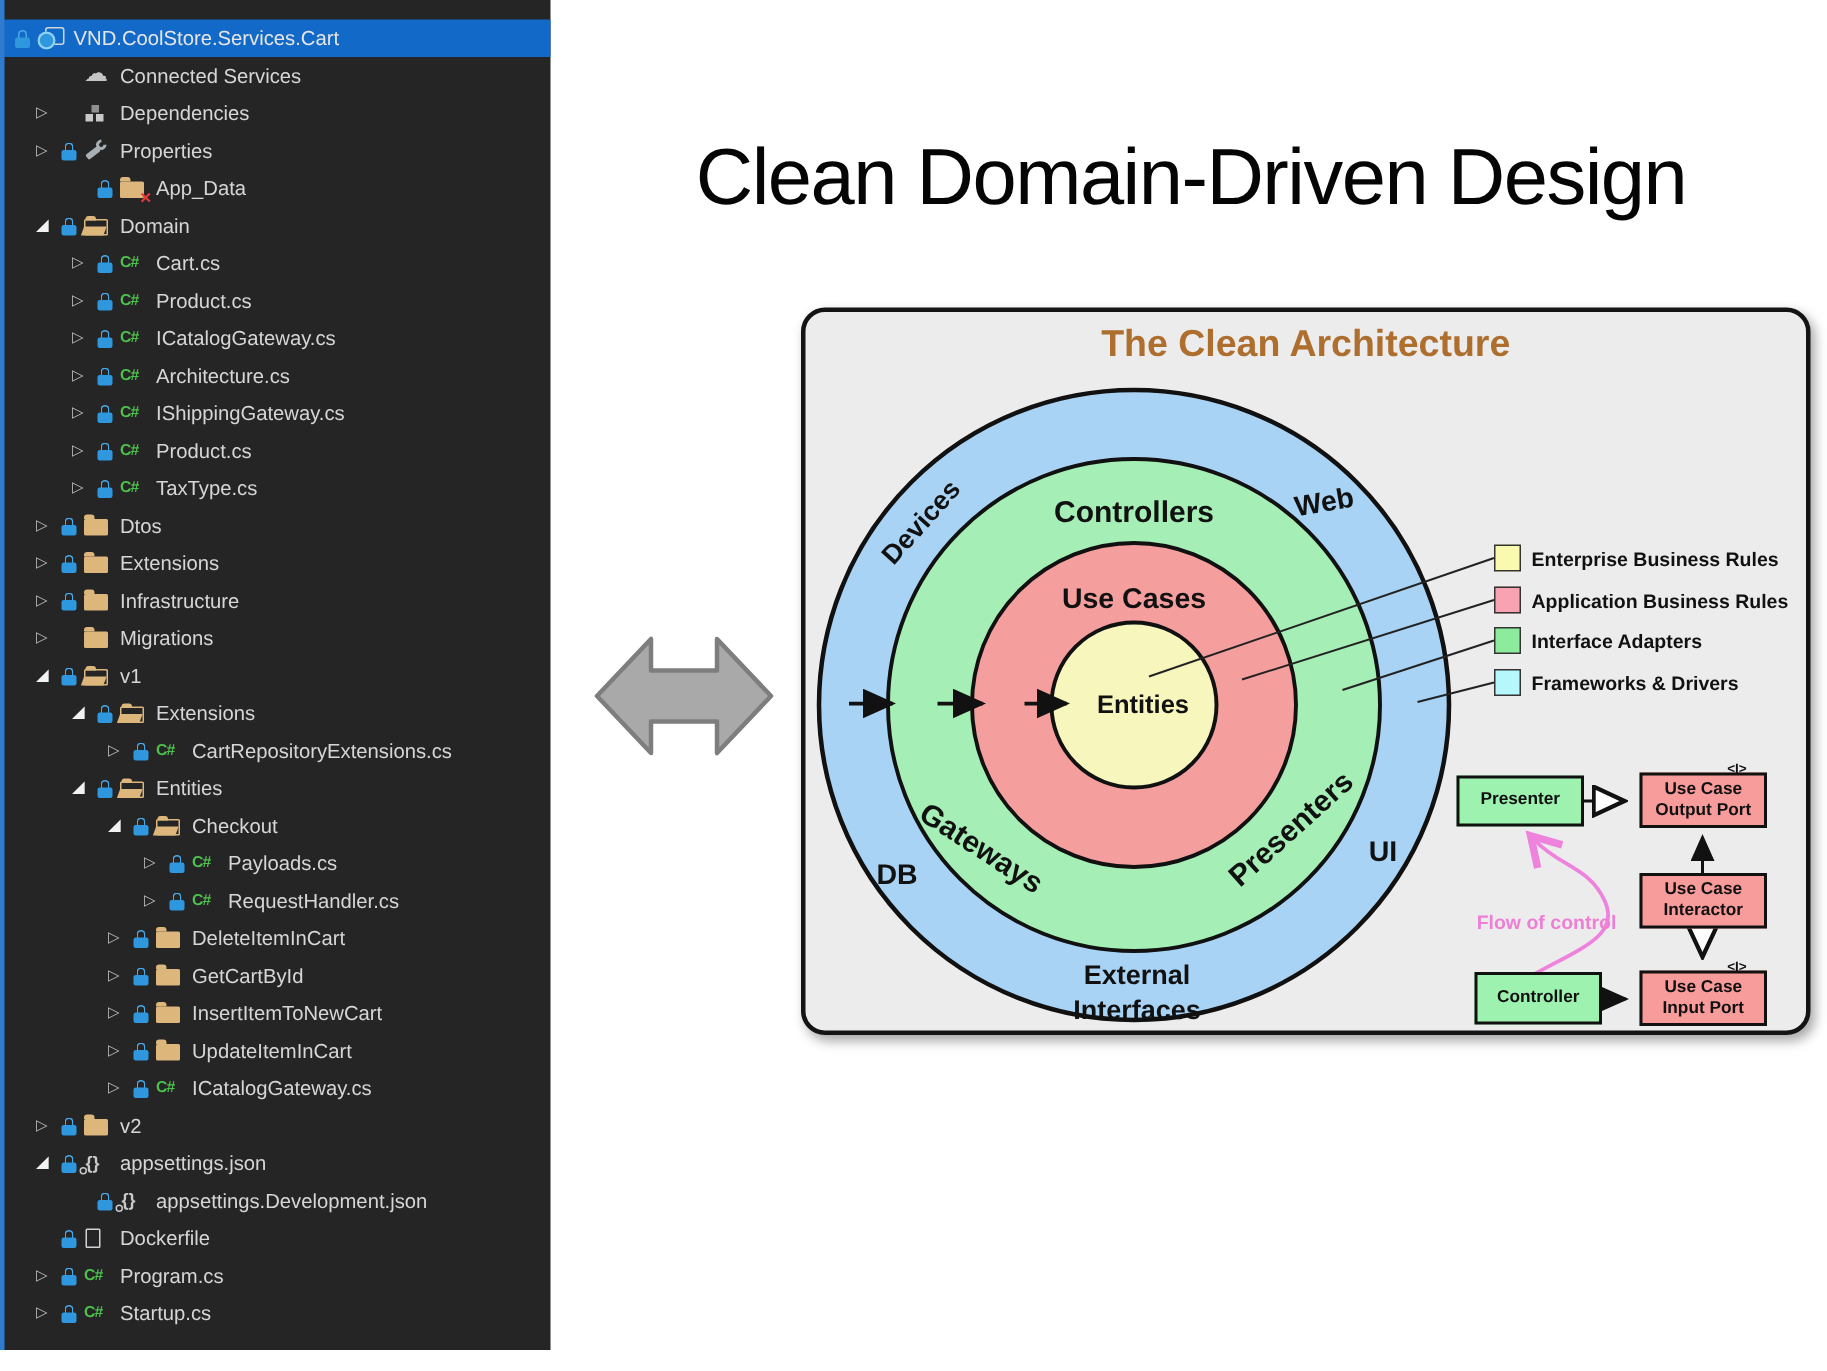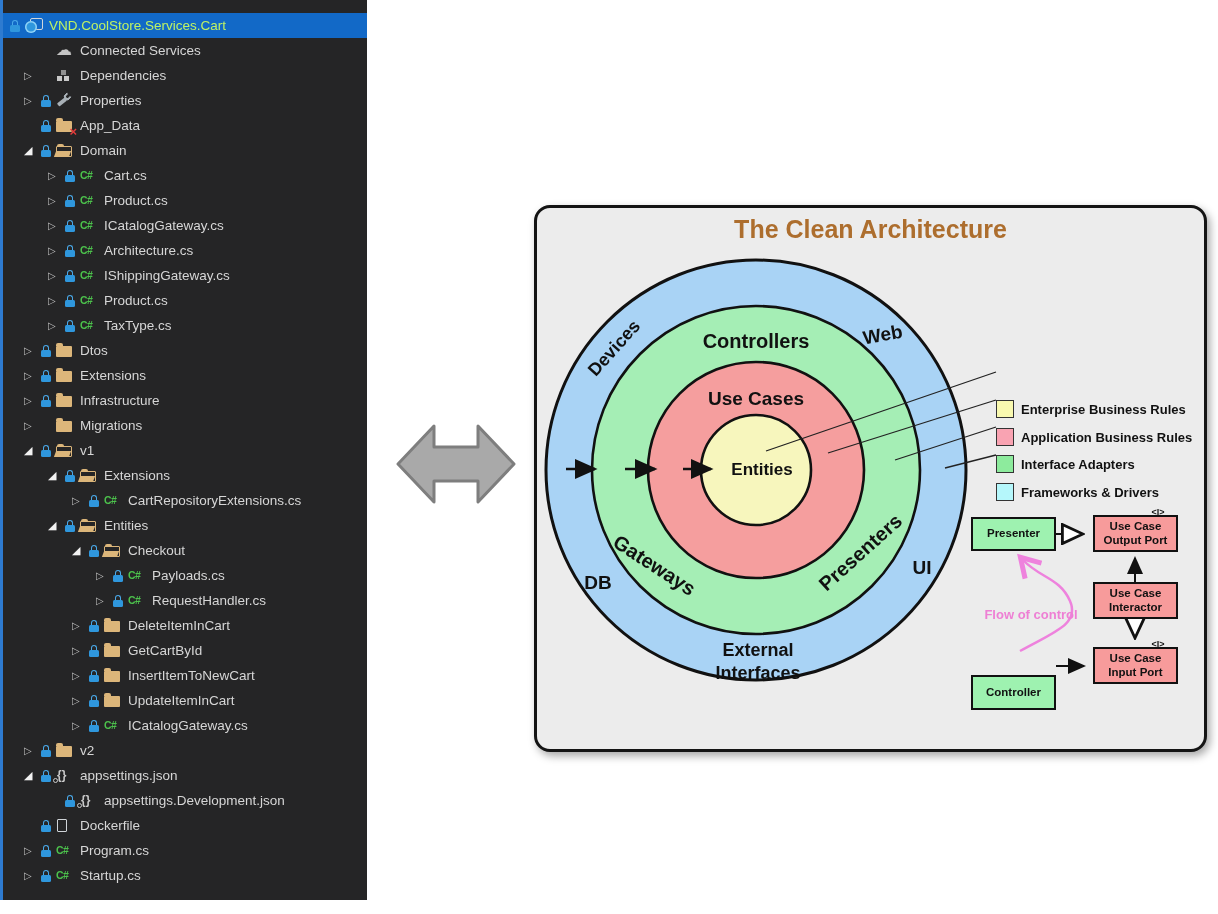--- a/index.html
+++ b/index.html
@@ -4,21 +4,21 @@
 <style>
   html,body{margin:0;padding:0;background:#fff;width:1218px;height:914px;overflow:hidden;
             font-family:"Liberation Sans",sans-serif;}
   .stage{position:relative;width:1218px;height:914px;}
 
   
   .tree-panel{position:absolute;left:0;top:0;width:367px;height:900px;background:#252526;}
   .tree-panel::after{content:"";position:absolute;left:0;top:0;bottom:0;width:2.5px;background:#2e7bd0;}
   .trow{position:absolute;left:0;right:0;height:25px;display:flex;align-items:center;
         font-size:13.5px;color:#d6d6d6;white-space:nowrap;}
-  .trow.sel{background:#1269c7;color:#bef264;}
+  .trow.sel{background:#1269c7;color:#e5e5e5;}
   .tw{width:17px;flex:0 0 17px;font-size:10px;color:#bdbdbd;line-height:25px;}
   .tw.exp{color:#f2f2f2;font-size:11px;}
   .lockslot{width:15px;flex:0 0 15px;position:relative;height:25px;}
   .lock{position:absolute;left:0;top:7px;width:10px;height:12px;}
   .lock::before{content:"";position:absolute;top:0;left:2px;width:6px;height:7px;box-sizing:border-box;
                 border:1.5px solid #4aa9e9;border-bottom:none;border-radius:3px 3px 0 0;}
   .lock::after{content:"";position:absolute;top:5px;left:0;width:10px;height:7px;background:#2f97dd;border-radius:1.5px;}
   .icoslot{width:22px;flex:0 0 22px;position:relative;height:25px;}
   .lbl{margin-left:2px;}
 
@@ -47,26 +47,26 @@
   .i-project::after{content:"";position:absolute;left:0;bottom:0;width:12px;height:12px;border-radius:50%;
                     background:#2f97dd;box-shadow:inset 0 0 0 1.5px #90d2f6;}
 
   
   .main-title{position:absolute;left:380px;top:52px;width:828px;text-align:center;
               font-size:53px;font-weight:400;color:#050505;letter-spacing:-1px;}
   .sync-arrow{position:absolute;left:396px;top:423px;}
   .github-url{position:absolute;right:18px;top:879px;font-size:17.5px;font-weight:bold;color:#000;}
 
   
-  .arch{position:absolute;left:534px;top:205px;width:673px;height:547px;background:#ececec;
+  .arch{position:absolute;left:534px;top:205px;width:673px;height:485px;background:#ececec;
         border:3px solid #141414;border-radius:16px;box-shadow:3px 4px 8px rgba(0,0,0,.35);box-sizing:border-box;}
   .arch h2{position:absolute;left:0;right:0;top:7px;margin:0;text-align:center;
            font-size:25px;font-weight:bold;color:#ad6e2e;}
   .arch svg.layers{position:absolute;left:0;top:0;}
-  .legend-row{position:absolute;display:flex;align-items:center;margin-top:37px;}
+  .legend-row{position:absolute;display:flex;align-items:center;}
   .legend-sw{width:18px;height:18px;box-sizing:border-box;border:1.6px solid #333;flex:0 0 18px;}
   .legend-tx{margin-left:7px;font-size:13px;font-weight:bold;color:#111;}
   .fbox{position:absolute;box-sizing:border-box;border:2px solid #111;display:flex;flex-direction:column;
         align-items:center;justify-content:center;font-size:11.5px;font-weight:bold;color:#111;line-height:1.2;text-align:center;}
   .iface{position:absolute;width:30px;text-align:center;font-size:9px;font-weight:bold;color:#111;}
   .flowlbl{position:absolute;left:430px;top:399px;width:128px;text-align:center;
            font-size:13px;font-weight:bold;color:#ee7fd4;}
 </style>
 </head>
 <body>
@@ -103,21 +103,21 @@
         <div class="trow" style="top: 88px; padding-left: 24px;">
           <span class="tw">▷</span>
           <span class="lockslot">
             <span class="lock"></span>
           </span>
           <span class="icoslot">
             <span class="i-wrench"></span>
           </span>
           <span class="lbl">Properties</span>
         </div>
-        <div class="trow" style="top: 113px; padding-left: 24px;">
+        <div class="trow" style="top: 113px; padding-left: 24px; margin-left: 24px;">
           <span class="tw"></span>
           <span class="lockslot">
             <span class="lock"></span>
           </span>
           <span class="icoslot">
             <span class="i-folder-x"></span>
           </span>
           <span class="lbl">App_Data</span>
         </div>
         <div class="trow" style="top: 138px; padding-left: 24px;">
@@ -414,20 +414,21 @@
             <span class="lock"></span>
           </span>
           <span class="icoslot">
             <span class="i-cs">C#</span>
           </span>
           <span class="lbl">Startup.cs</span>
         </div>
       </div>
   </div>
 
+  <h1 class="main-title">Clean Domain-Driven Design</h1>
 
   <svg class="sync-arrow" width="120" height="82">
     <polygon points="2,41 38,3 38,24 82,24 82,3 118,41 82,79 82,58 38,58 38,79" fill="#a9a9a9" stroke="#7e7e7e" stroke-width="3" stroke-linejoin="round"></polygon>
   </svg>
 
   <div class="arch">
     <h2>The Clean Architecture</h2>
 
     <svg class="layers" width="673" height="485" viewBox="0 0 673 485">
       <defs>
@@ -507,21 +508,21 @@
           <span>Presenter</span>
         </div>
         <div class="fbox" style="left: 556px; top: 307px; width: 85px; height: 37px; background: rgb(247, 155, 155);">
           <span>Use Case</span>
           <span>Output Port</span>
         </div>
         <div class="fbox" style="left: 556px; top: 374px; width: 85px; height: 37px; background: rgb(247, 155, 155);">
           <span>Use Case</span>
           <span>Interactor</span>
         </div>
-        <div class="fbox" style="left: 434px; top: 440px; width: 85px; height: 35px; background: rgb(158, 242, 176); margin-top: 27px;">
+        <div class="fbox" style="left: 446px; top: 440px; width: 85px; height: 35px; background: rgb(158, 242, 176);">
           <span>Controller</span>
         </div>
         <div class="fbox" style="left: 556px; top: 439px; width: 85px; height: 37px; background: rgb(247, 155, 155);">
           <span>Use Case</span>
           <span>Input Port</span>
         </div>
         <span class="iface" style="left: 606px; top: 299px;">&lt;I&gt;</span>
         <span class="iface" style="left: 606px; top: 431px;">&lt;I&gt;</span>
       </div>
     <div class="flowlbl">Flow of control</div>

